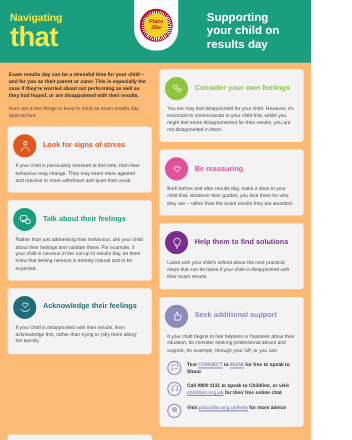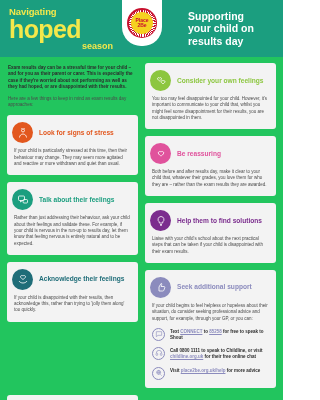--- a/index.html
+++ b/index.html
@@ -2,21 +2,21 @@
 <html><head>
 <meta charset="utf-8">
 <style>
   * { box-sizing: border-box; margin: 0; padding: 0; }
   html, body {
     width: 283px; height: 400px;
     background: #ffffff;
     font-family: "Liberation Sans", sans-serif;
     overflow: hidden;
   }
-  .page { position: relative; width: 283px; height: 400px; background: #22c55e; }
+  .page { position: relative; width: 283px; height: 400px; background: #fdba74; }
 
   
   .header {
     position: relative;
     height: 57px;
     background: #1b9e7f;
     display: flex;
     align-items: center;
   }
   .header-left {
@@ -149,22 +149,21 @@
   .credit-txt { font-size: 3.9px; line-height: 5.4px; color: #4a4a4a; }
 </style>
 </head>
 <body>
 
 <div class="page">
 
   <div class="header">
     <div class="header-left">
       <div class="nav-word">Navigating</div>
-      <div class="exam-word">hoped</div>
-      <div class="season-word">season</div>
+      <div class="exam-word">that</div>
     </div>
 
     <div class="logo-holder">
       <div class="logo-ring">
         <div class="logo-core">
           <span>Place</span>
           <span>2Be</span>
         </div>
       </div>
     </div>

